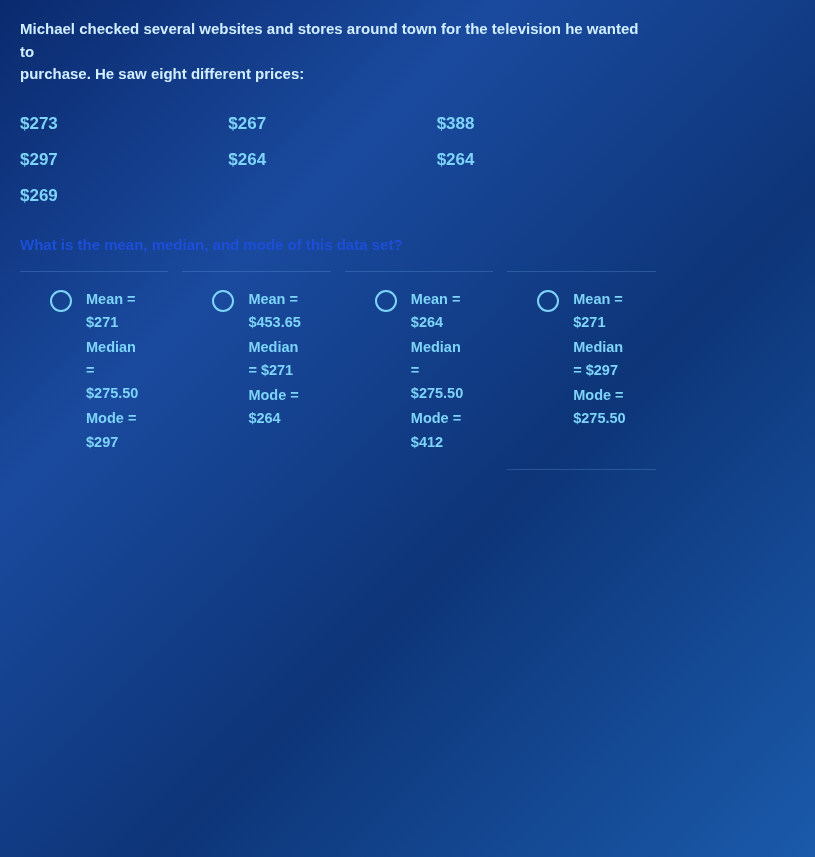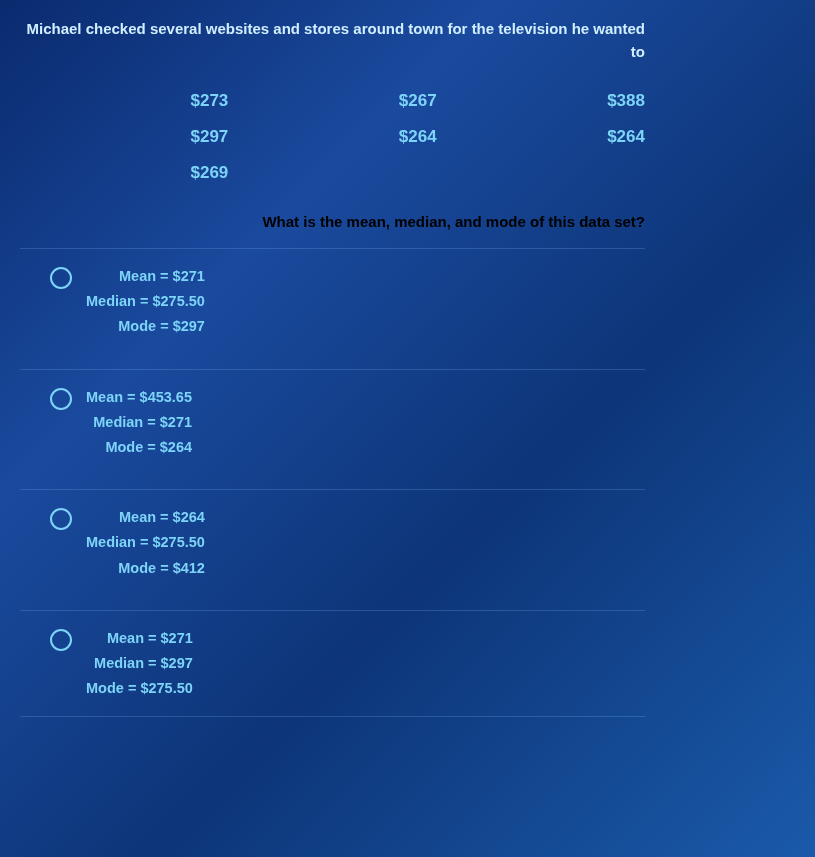--- a/index.html
+++ b/index.html
@@ -16,21 +16,20 @@
       color: #7dd4f8;
       overflow: hidden;
     }
 
     .page-container {
       width: 665px;
       height: 857px;
       padding: 18px 20px;
       display: flex;
       flex-direction: column;
-      text-align: right;
     }
 
     .question-text {
       color: #d0eeff;
       font-size: 15px;
       font-weight: bold;
       line-height: 1.5;
       margin-bottom: 20px;
     }
 
@@ -42,29 +41,29 @@
     }
 
     .price-cell {
       color: #7dd4f8;
       font-size: 17px;
       font-weight: bold;
       padding: 8px 0;
     }
 
     .sub-question {
-      color: #000000;
+      color: #1d4ed8;
       font-size: 15px;
       font-weight: bold;
       margin-bottom: 18px;
     }
 
     .options-container {
       display: flex;
-      flex-direction: column;
+      flex-direction: row;
       gap: 14px;
     }
 
     .option-row {
       display: flex;
       align-items: flex-start;
       padding: 16px 30px;
       border-top: 1px solid rgba(100, 160, 220, 0.3);
       gap: 14px;
     }
@@ -96,20 +95,21 @@
       line-height: 1.6;
     }
   </style>
 </head>
 <body>
 
 <div class="page-container">
 
   <div class="question-text">
     <span>Michael checked several websites and stores around town for the television he wanted to</span><br>
+    <span>purchase. He saw eight different prices:</span>
   </div>
 
   <div class="prices-grid">
     <div class="price-cell">$273</div>
     <div class="price-cell">$267</div>
     <div class="price-cell">$388</div>
     <div class="price-cell">$297</div>
     <div class="price-cell">$264</div>
     <div class="price-cell">$264</div>
     <div class="price-cell">$269</div>

